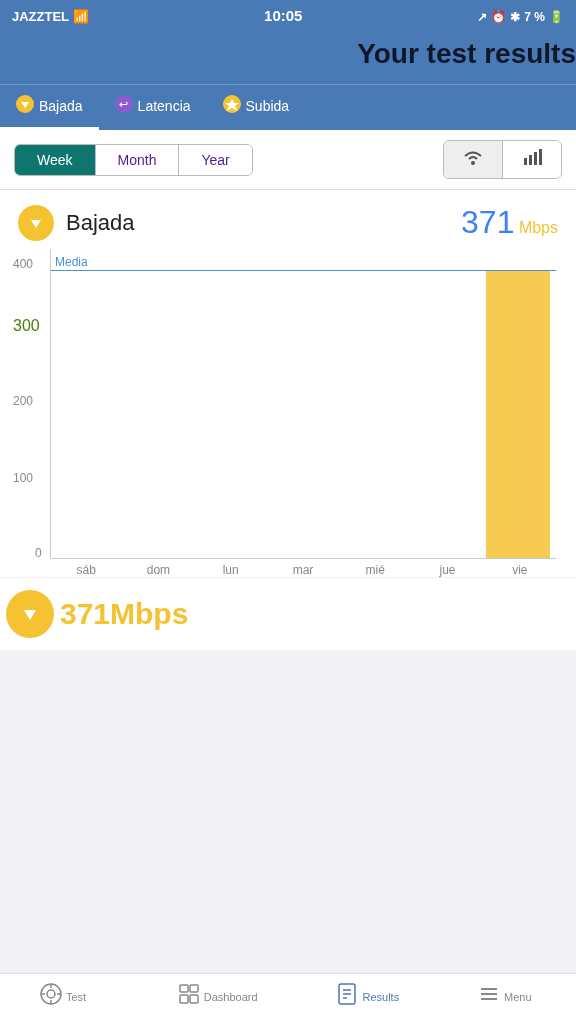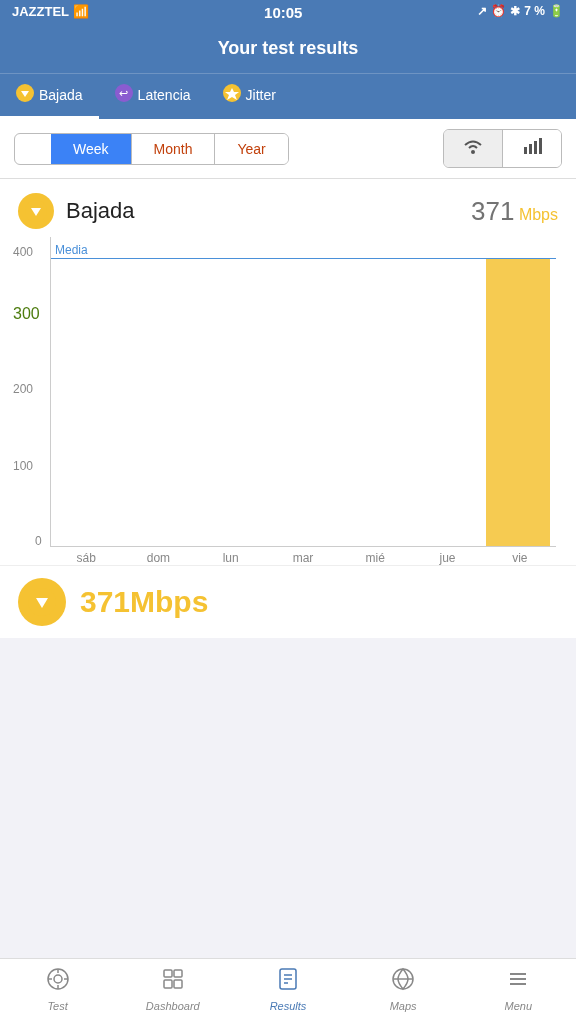--- a/index.html
+++ b/index.html
@@ -5,37 +5,37 @@
   <style>
     * { margin: 0; padding: 0; box-sizing: border-box; }
     body { width: 576px; min-height: 1024px; font-family: -apple-system, 'Helvetica Neue', Arial, sans-serif; background: #f2f2f7; overflow-x: hidden; }
 
     
     .status-bar {
       background: #4a7ab5;
       color: white;
       display: flex;
       justify-content: space-between;
-      align-items: flex-start;
+      align-items: flex-end;
       padding: 4px 12px;
       height: 28px;
       font-size: 13px;
       font-weight: 600;
     }
     .status-left { display: flex; align-items: center; gap: 4px; }
     .status-center { font-weight: 700; font-size: 15px; }
     .status-right { display: flex; align-items: center; gap: 4px; font-size: 12px; }
 
     
     .app-header {
       background: #4a7ab5;
-      color: #ffffff;
-      text-align: center;
+      color: #0f172a;
+      text-align: right;
       padding: 10px 0 14px;
-      font-size: 18px;
+      font-size: 28px;
       font-weight: 700;
     }
 
     
     .category-tabs {
       background: #4a7ab5;
       display: flex;
       border-top: 1px solid rgba(255,255,255,0.2);
       overflow-x: auto;
     }
@@ -71,26 +71,25 @@
       border-radius: 6px;
       overflow: hidden;
     }
     .period-btn {
       padding: 7px 22px;
       font-size: 14px;
       font-weight: 500;
       background: white;
       border: none;
       cursor: pointer;
-      color: #c2410c;
+      color: #4c1d95;
     }
     .period-btn.active {
-      background: #3b82f6;
+      background: #0f766e;
       color: white;
-      margin-left: 36px;
     }
     .period-btn:not(:last-child) {
       border-right: 1px solid #bbb;
     }
     .signal-selector {
       display: flex;
       border: 1px solid #bbb;
       border-radius: 6px;
       overflow: hidden;
     }
@@ -137,23 +136,23 @@
       justify-content: center;
       font-size: 18px;
       color: white;
     }
     .metric-name {
       font-size: 22px;
       font-weight: 500;
       color: #222;
     }
     .metric-value {
-      font-size: 26px;
+      font-size: 32px;
       font-weight: 400;
-      color: #737373;
+      color: #3b82f6;
     }
     .metric-unit {
       font-size: 16px;
       color: #f5c232;
       font-weight: 400;
     }
 
     
     .chart-container {
       padding: 0 10px 0 10px;
@@ -186,23 +185,23 @@
       font-size: 12px;
       color: #888;
       text-align: center;
       flex: 1;
     }
 
     
     .test-info-row {
       display: flex;
       align-items: center;
-      padding: 12px 18px;
+      padding: 12px 6px;
       border-top: 1px solid #eee;
-      gap: 14px;
+      gap: 6px;
     }
     .big-icon {
       width: 48px;
       height: 48px;
       background: #f5c232;
       border-radius: 50%;
       display: flex;
       align-items: center;
       justify-content: center;
       font-size: 22px;
@@ -228,26 +227,25 @@
       left: 0;
       width: 576px;
       background: white;
       border-top: 1px solid #ddd;
       display: flex;
       justify-content: space-around;
       padding: 8px 0 12px;
     }
     .nav-item {
       display: flex;
-      flex-direction: column;
+      flex-direction: row;
       align-items: center;
       gap: 3px;
       cursor: pointer;
       min-width: 60px;
-      font-style: italic;
     }
     .nav-icon {
       font-size: 22px;
       color: #888;
     }
     .nav-item.active .nav-icon { color: #4a7ab5; }
     .nav-label {
       font-size: 11px;
       color: #888;
     }
@@ -296,21 +294,21 @@
     </span>
     <span>Latencia</span>
   </div>
   <div class="category-tab">
     <span class="tab-icon">
       <svg width="18" height="18" viewBox="0 0 18 18">
           <circle cx="9" cy="9" r="9" fill="#f5c232"></circle>
           <polygon points="9,4 11,8 16,8 12,11 14,16 9,13 4,16 6,11 2,8 7,8" fill="white"></polygon>
         </svg>
     </span>
-    <span>Jitter</span>
+    <span>Subida</span>
   </div>
 </div>
 
 <div class="controls-row">
   <div class="period-selector">
     <button class="period-btn active">Week</button>
     <button class="period-btn">Month</button>
     <button class="period-btn">Year</button>
   </div>
   <div class="signal-selector">
@@ -427,30 +425,20 @@
           <line x1="8" y1="8" x2="16" y2="8" stroke="#4a7ab5" stroke-width="1.5"></line>
           <line x1="8" y1="12" x2="16" y2="12" stroke="#4a7ab5" stroke-width="1.5"></line>
           <line x1="8" y1="16" x2="12" y2="16" stroke="#4a7ab5" stroke-width="1.5"></line>
         </svg>
     </span>
     <span class="nav-label" style="color:#4a7ab5;">Results</span>
   </div>
   <div class="nav-item">
     <span class="nav-icon">
       <svg width="24" height="24" viewBox="0 0 24 24">
-          <circle cx="12" cy="12" r="10" stroke="#888" stroke-width="1.5" fill="none"></circle>
-          <line x1="2" y1="12" x2="22" y2="12" stroke="#888" stroke-width="1.5"></line>
-          <path d="M12 2 Q17 8 17 12 Q17 16 12 22 Q7 16 7 12 Q7 8 12 2Z" stroke="#888" stroke-width="1.5" fill="none"></path>
-        </svg>
-    </span>
-    <span class="nav-label">Maps</span>
-  </div>
-  <div class="nav-item">
-    <span class="nav-icon">
-      <svg width="24" height="24" viewBox="0 0 24 24">
           <line x1="4" y1="7" x2="20" y2="7" stroke="#888" stroke-width="2"></line>
           <line x1="4" y1="12" x2="20" y2="12" stroke="#888" stroke-width="2"></line>
           <line x1="4" y1="17" x2="20" y2="17" stroke="#888" stroke-width="2"></line>
         </svg>
     </span>
     <span class="nav-label">Menu</span>
   </div>
 </div>
 
 </body></html>

